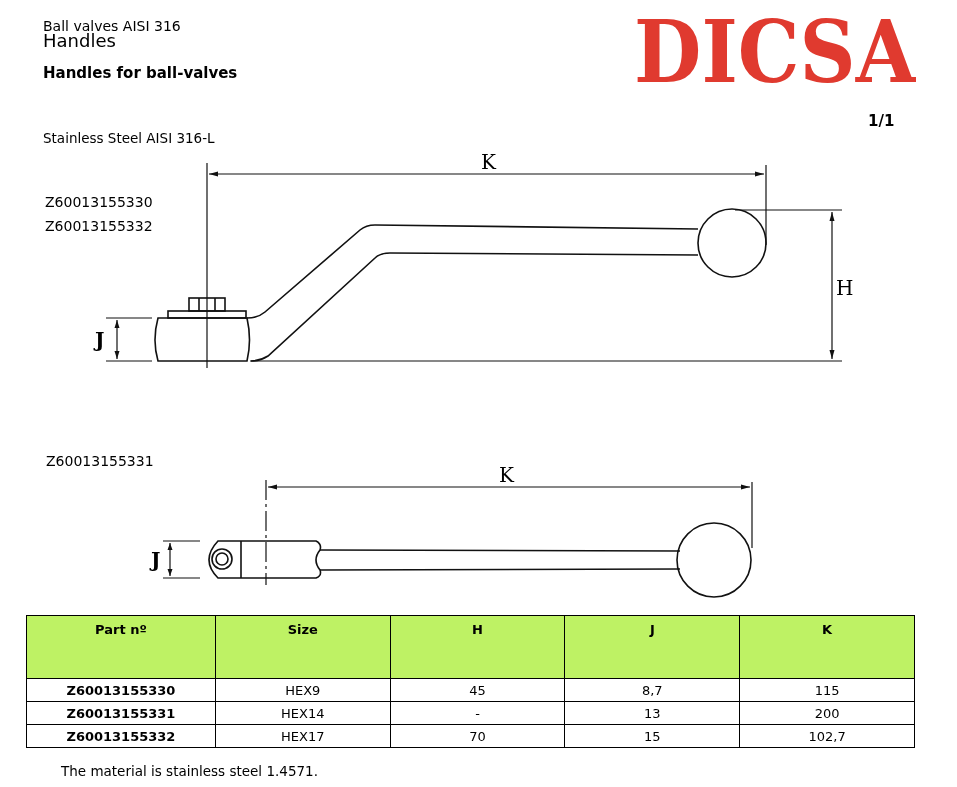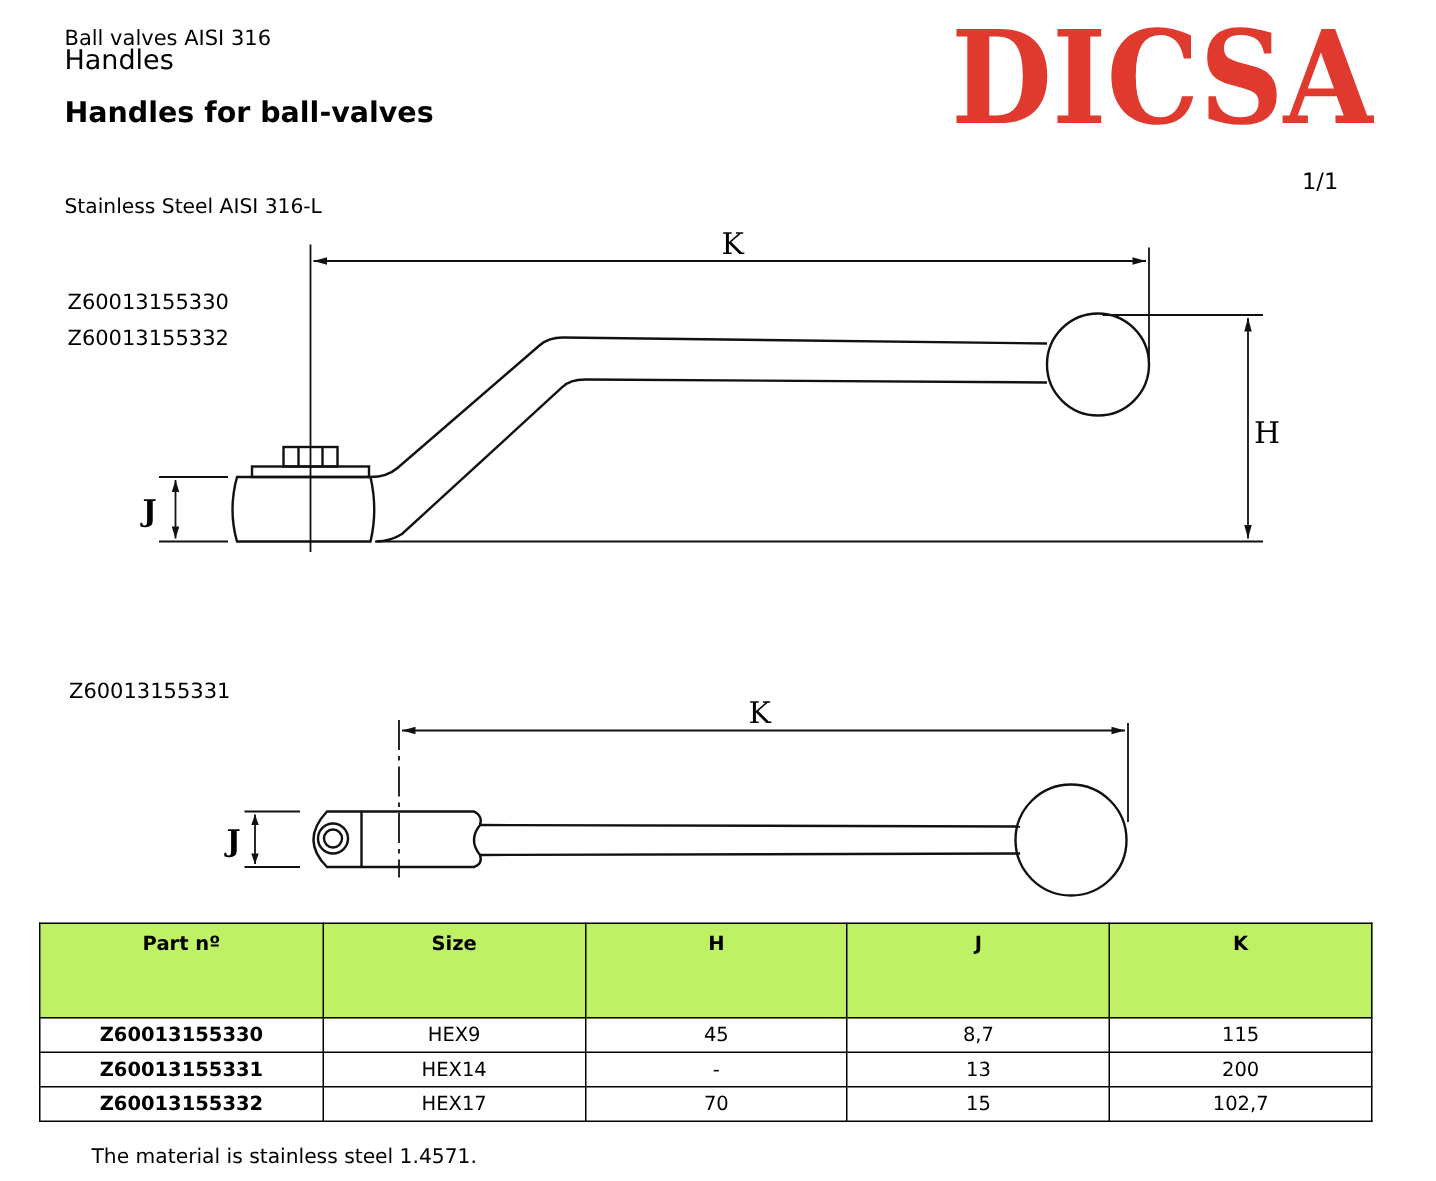--- a/index.html
+++ b/index.html
@@ -1,23 +1,23 @@
 <!DOCTYPE html>
 <html><head>
   <meta charset="utf-8">
   <style>
     html, body { margin: 0; padding: 0; background: #ffffff; }
     body { width: 957px; height: 787px; position: relative; overflow: hidden;
            font-family: "DejaVu Sans", sans-serif; color: #000; }
     .abs { position: absolute; }
     .breadcrumb-1 { left: 43px; top: 18px; font-size: 14px; }
     .breadcrumb-2 { left: 43px; top: 30px; font-size: 18px; }
-    .title { left: 43px; top: 64px; font-size: 19px; font-weight: bold; }
+    .title { left: 43px; top: 64px; font-size: 15px; font-weight: bold; }
     .subtitle { left: 43px; top: 114px; font-size: 13.5px; margin-top: 16px; }
-    .page-num { left: 868px; top: 112px; font-size: 15px; font-weight: normal; }
+    .page-num { left: 868px; top: 112px; font-size: 15px; font-weight: bold; }
     .logo { left: 634px; top: 12px; width: 282px; height: 76px; }
     .part-label { font-size: 14px; }
     .drawing { left: 0; top: 0; }
     table.spec { position: absolute; left: 26px; top: 615px; width: 889px;
                  border-collapse: collapse; font-size: 13px; }
     table.spec th, table.spec td { border: 1px solid #000; text-align: center; padding: 0; }
     table.spec th { background: #bef264; height: 56px; vertical-align: top;
                     padding-top: 6px; font-weight: bold; font-size: 13px; }
     table.spec td { height: 22px; }
     table.spec td.part { font-weight: bold; }

